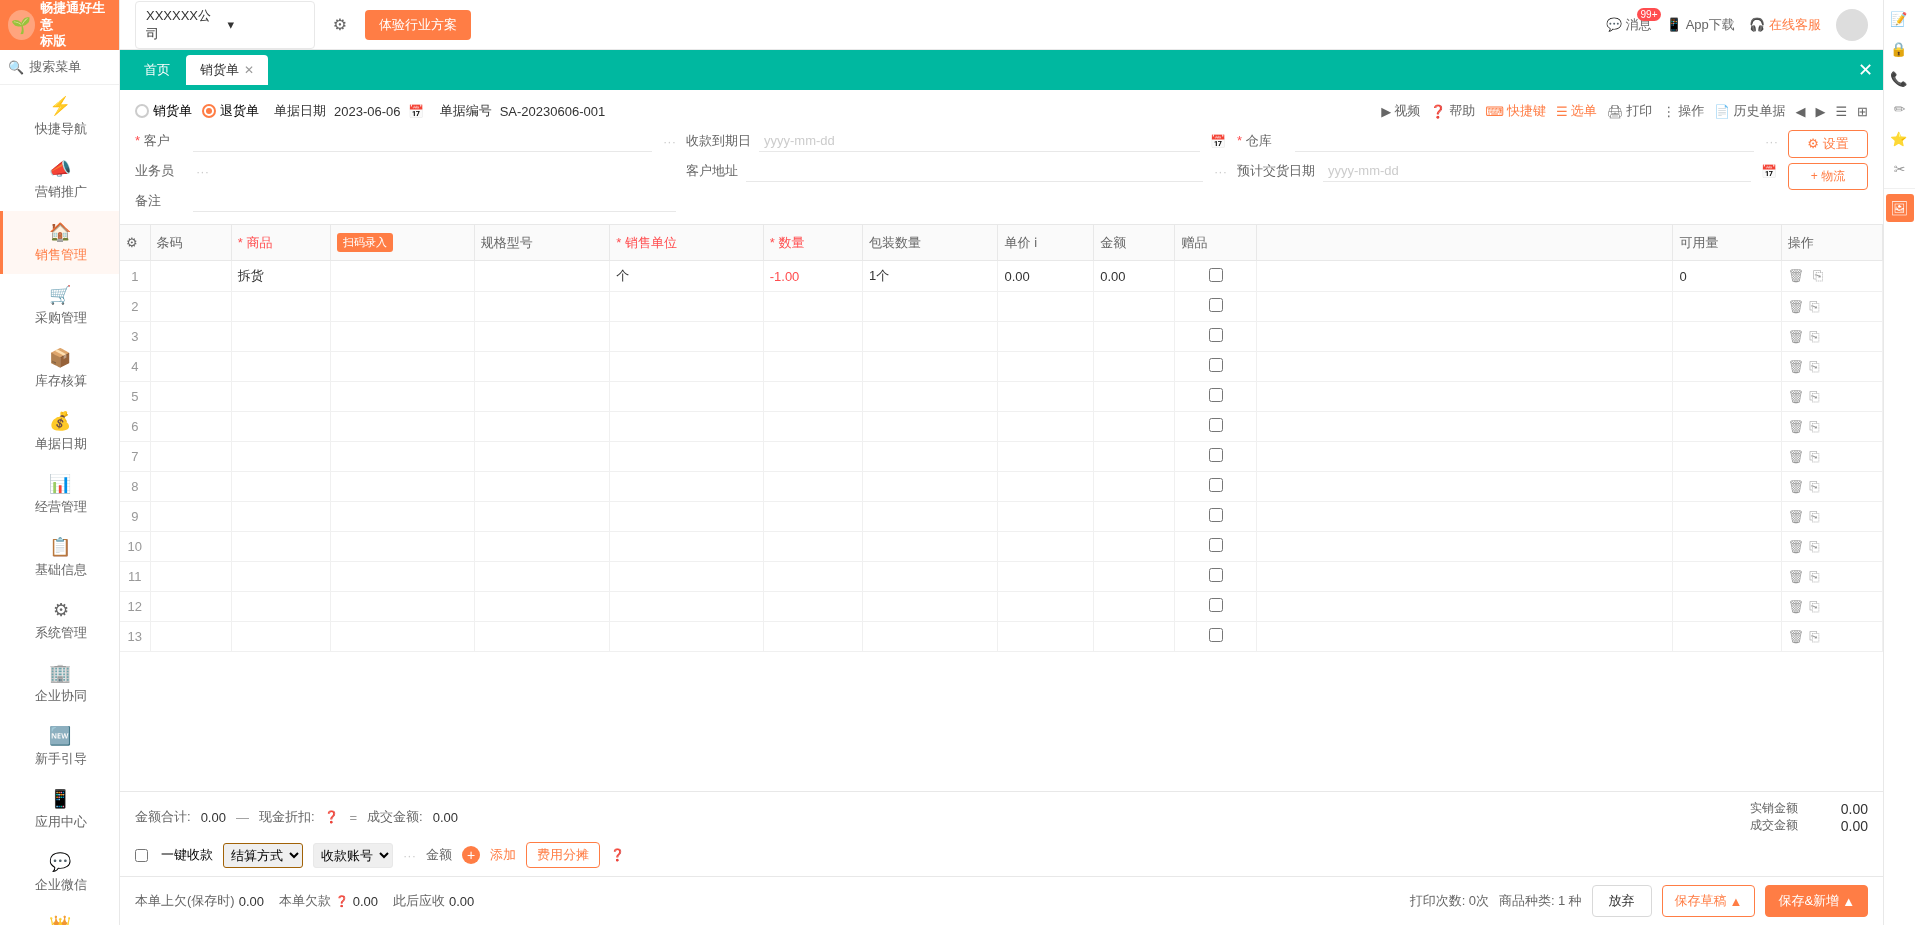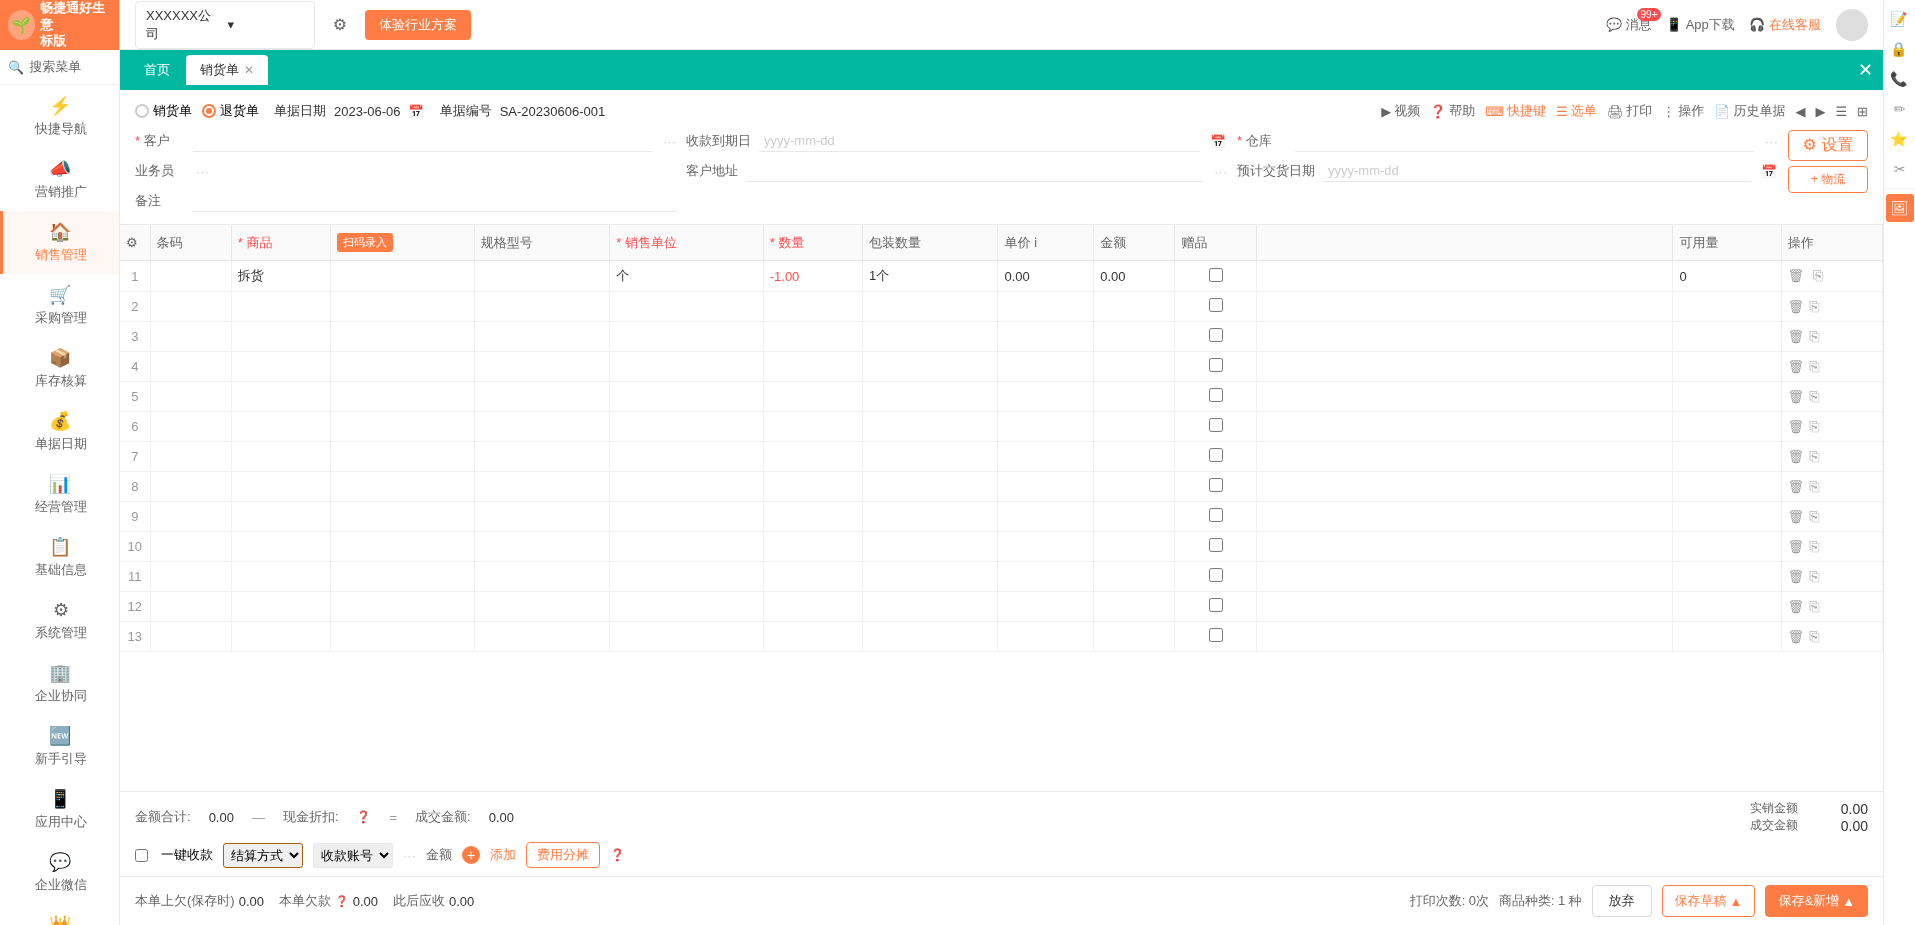--- a/index.html
+++ b/index.html
@@ -249,21 +249,21 @@
     .field-input::placeholder { color: #ccc; }
     .field-dots { color: #ccc; cursor: pointer; margin-left: 3px; }
     .field-cal-icon { color: #ff7d45; cursor: pointer; margin-left: 3px; }
     .btn-setting {
       background: #fff;
       border: 1px solid #ff7d45;
       color: #ff7d45;
       border-radius: 4px;
       padding: 4px 10px;
       cursor: pointer;
-      font-size: 16px;
+      font-size: 13px;
     }
     .btn-logistics {
       background: #fff;
       border: 1px solid #ff7d45;
       color: #ff7d45;
       border-radius: 4px;
       padding: 4px 10px;
       cursor: pointer;
       font-size: 12px;
     }
@@ -322,21 +322,21 @@
 
     
     .bottom-summary {
       background: #fff;
       border-top: 1px solid #e8e8e8;
       padding: 8px 15px;
     }
     .bottom-row1 {
       display: flex;
       align-items: center;
-      gap: 18px;
+      gap: 10px;
       margin-bottom: 8px;
     }
     .sum-label { color: #666; }
     .sum-value { color: #333; font-weight: 500; }
     .sum-dash { color: #999; }
     .sum-equals { color: #999; }
     .question-icon { color: #999; cursor: pointer; font-size: 12px; }
     .bottom-row2 {
       display: flex;
       align-items: center;

